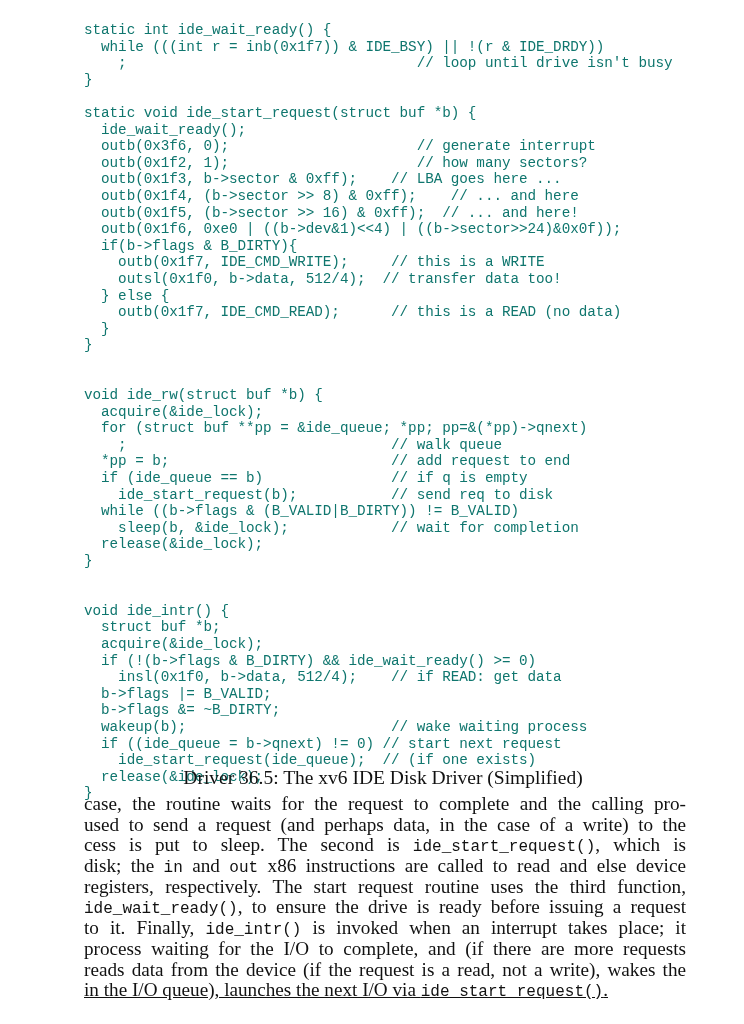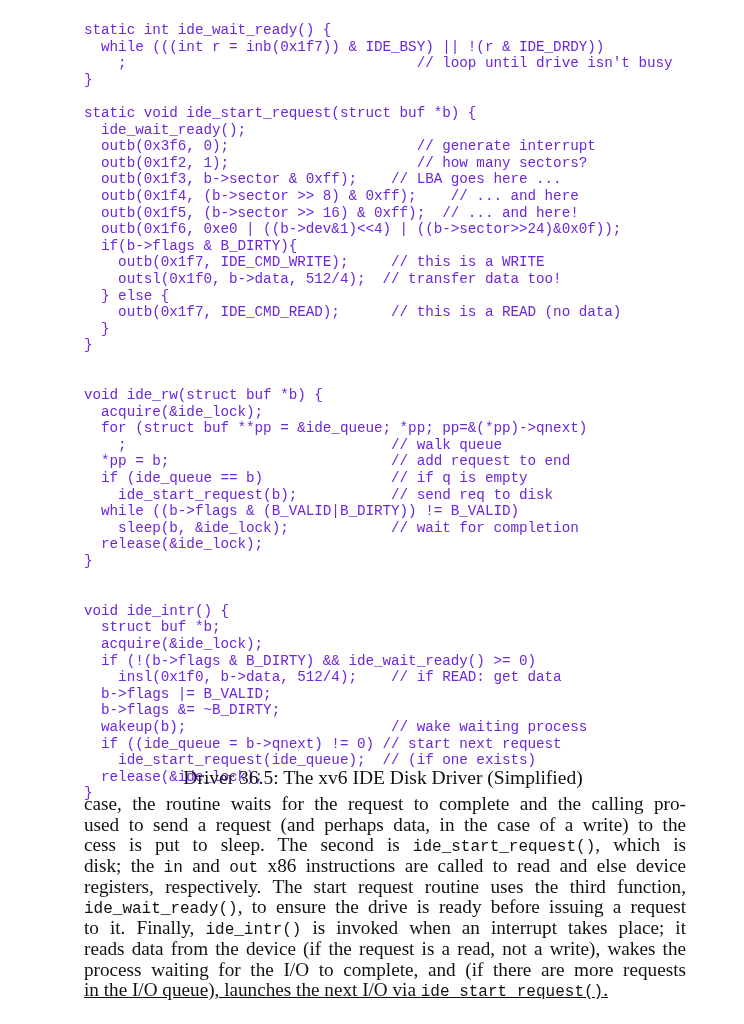--- a/index.html
+++ b/index.html
@@ -1,20 +1,20 @@
 <!DOCTYPE html>
 <html><head>
 <meta charset="utf-8">
 <style>
   html, body { margin: 0; padding: 0; background: #ffffff; }
   body { width: 744px; height: 1024px; position: relative; overflow: hidden; color: #111; }
   .code {
     position: absolute; left: 84px; top: 22px;
     font-family: "Liberation Mono", "DejaVu Sans Mono", monospace;
-    font-size: 14.3px; line-height: 16.6px; white-space: pre; color: #6d28d9;
+    font-size: 14.3px; line-height: 16.6px; white-space: pre; color: #0f766e;
     margin: 0; letter-spacing: -0.05px;
   }
   .code .ln { display: block; height: 16.6px; }
   .caption {
     position: absolute; left: 0; width: 766px; top: 766px; text-align: center;
     font-family: "Liberation Serif", "DejaVu Serif", serif; font-size: 19.5px; line-height: 24px;
   }
   .caption b { font-weight: normal; }
   .body-text {
     position: absolute; left: 84px; width: 602px; top: 794px;
@@ -35,16 +35,16 @@
 </div>
 
 <div class="body-text">
   <span class="line"><span>case, the routine waits for the request to complete and the calling pro-</span></span>
   <span class="line"><span>used to send a request (and perhaps data, in the case of a write) to the</span></span>
   <span class="line"><span>cess is put to sleep.  The second is </span><span class="tt">ide_start_request()</span><span>, which is</span></span>
   <span class="line"><span>disk; the </span><span class="tt">in</span><span> and </span><span class="tt">out</span><span> x86 instructions are called to read and else device</span></span>
   <span class="line"><span>registers, respectively.  The start request routine uses the third function,</span></span>
   <span class="line"><span class="tt">ide_wait_ready()</span><span>, to ensure the drive is ready before issuing a request</span></span>
   <span class="line"><span>to it.  Finally, </span><span class="tt">ide_intr()</span><span> is invoked when an interrupt takes place; it</span></span>
+  <span class="line"><span>process waiting for the I/O to complete, and (if there are more requests</span></span>
   <span class="line"><span>reads data from the device (if the request is a read, not a write), wakes the</span></span>
-  <span class="line"><span>process waiting for the I/O to complete, and (if there are more requests</span></span>
   <span class="line last"><span>in the I/O queue), launches the next I/O via </span><span class="tt">ide_start_request()</span><span>.</span></span>
 </div>
 
 </body></html>

